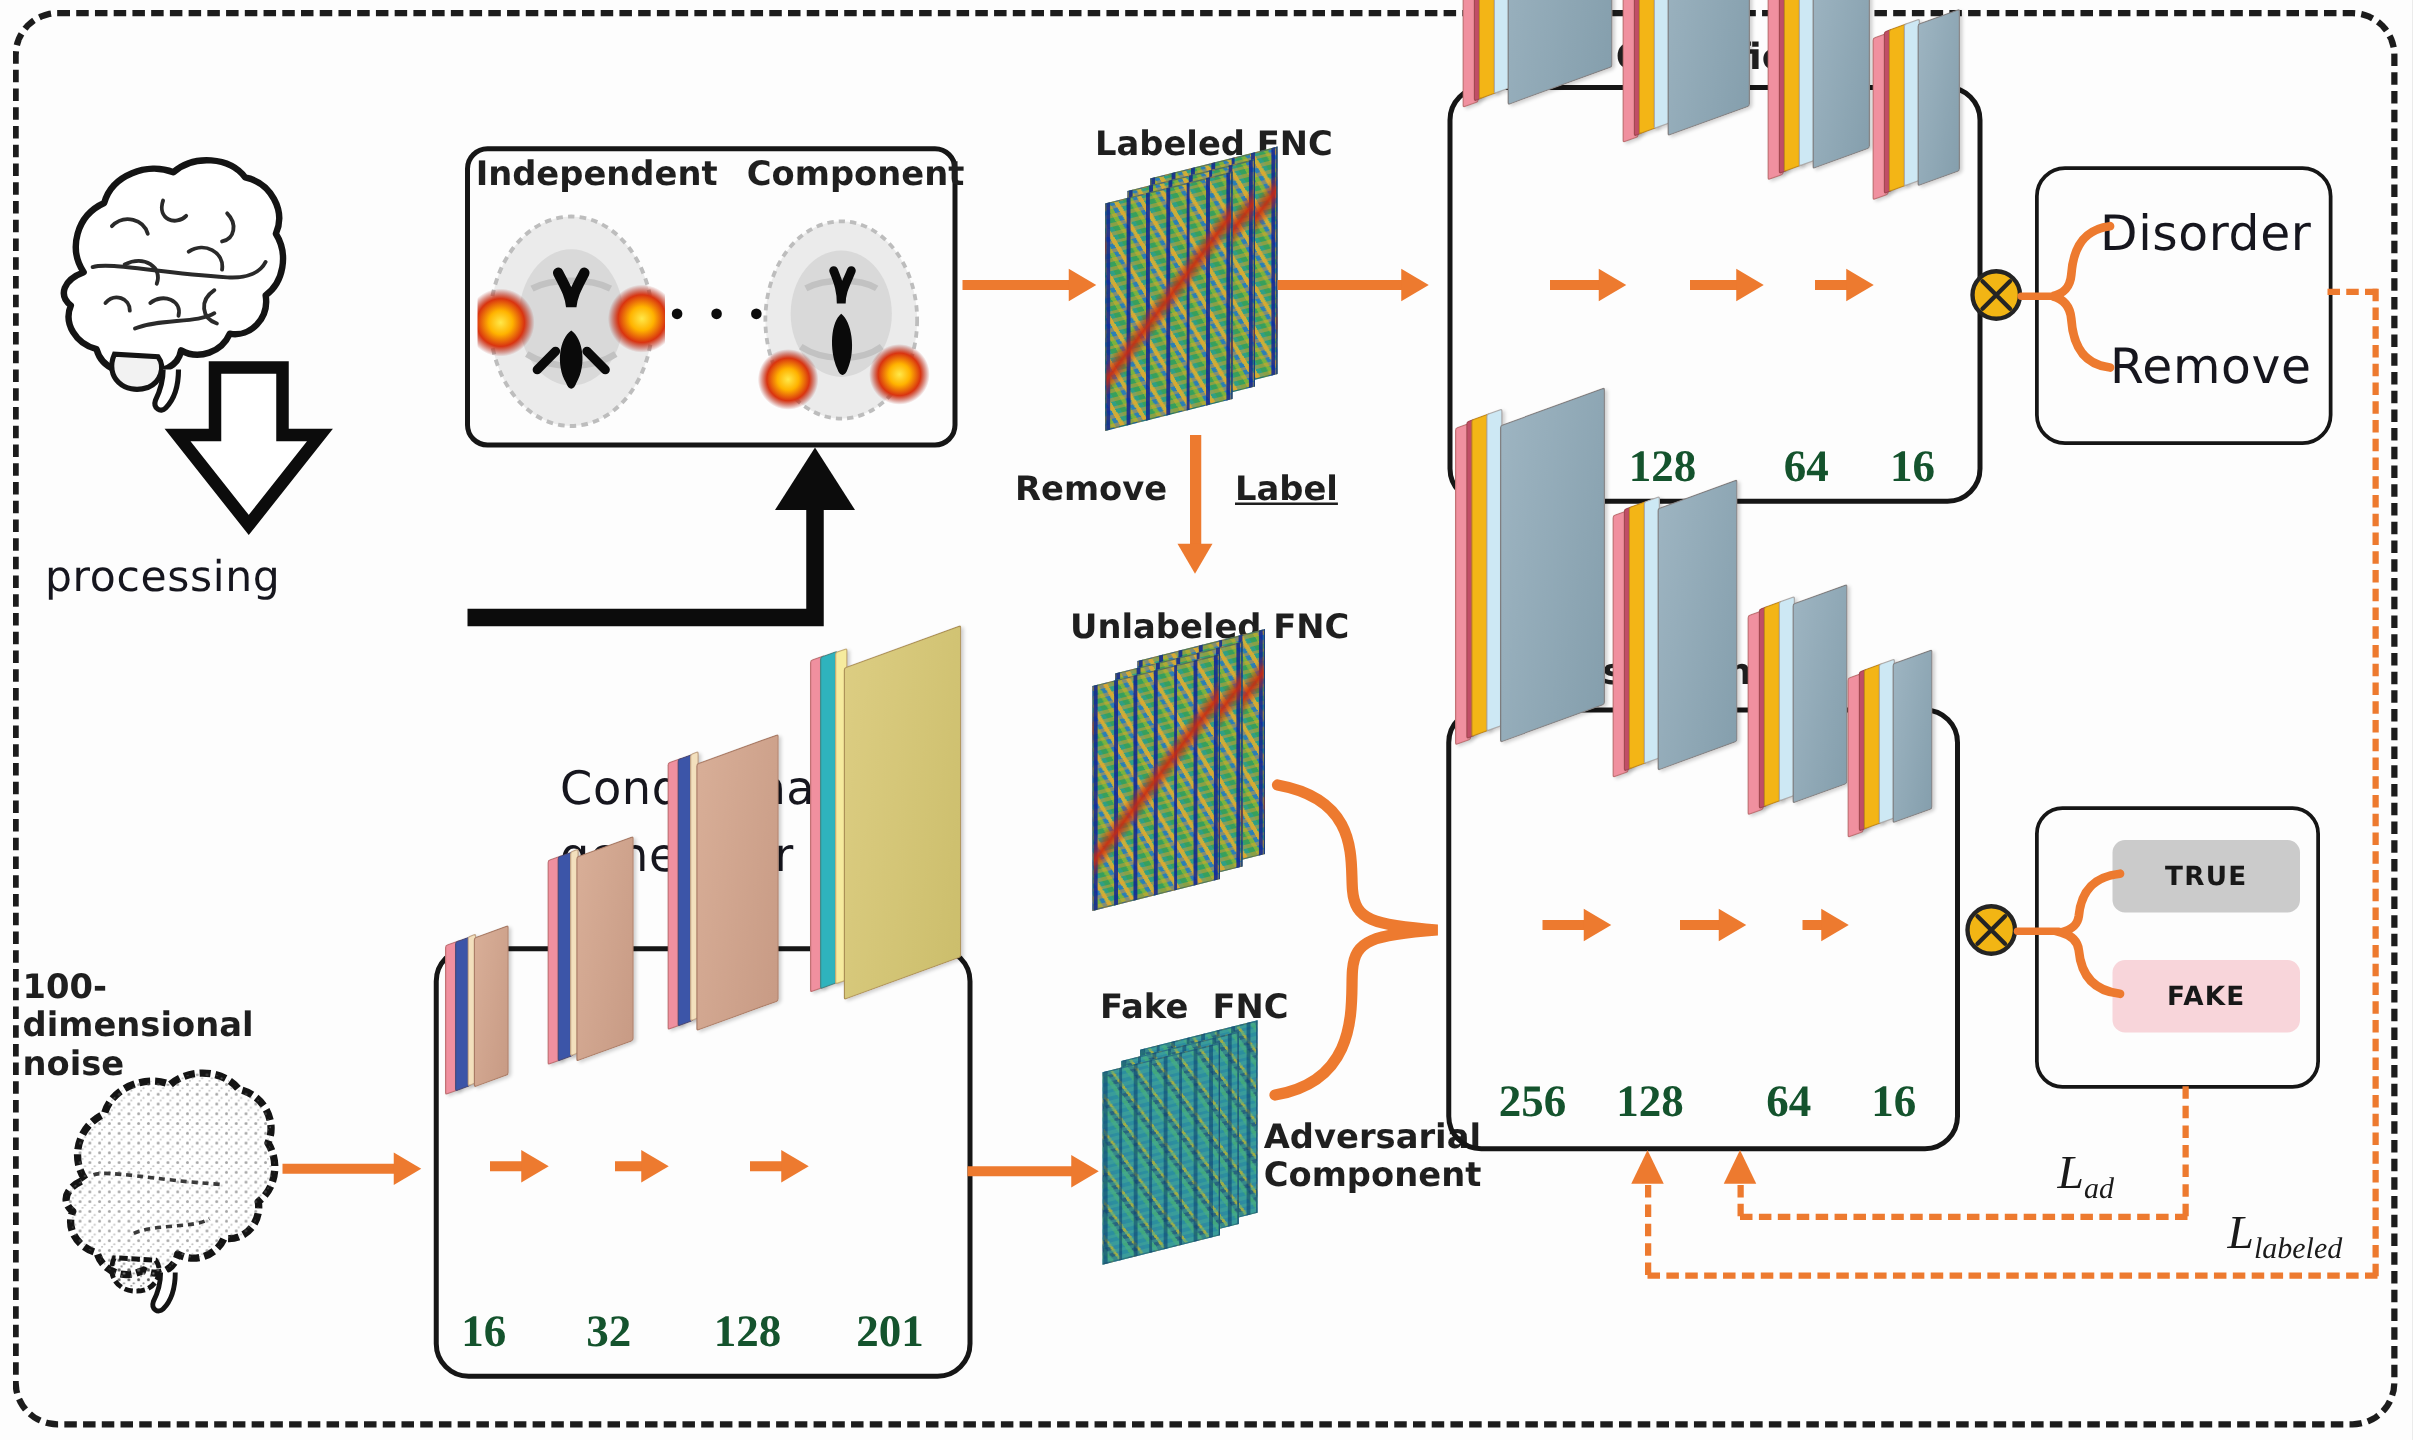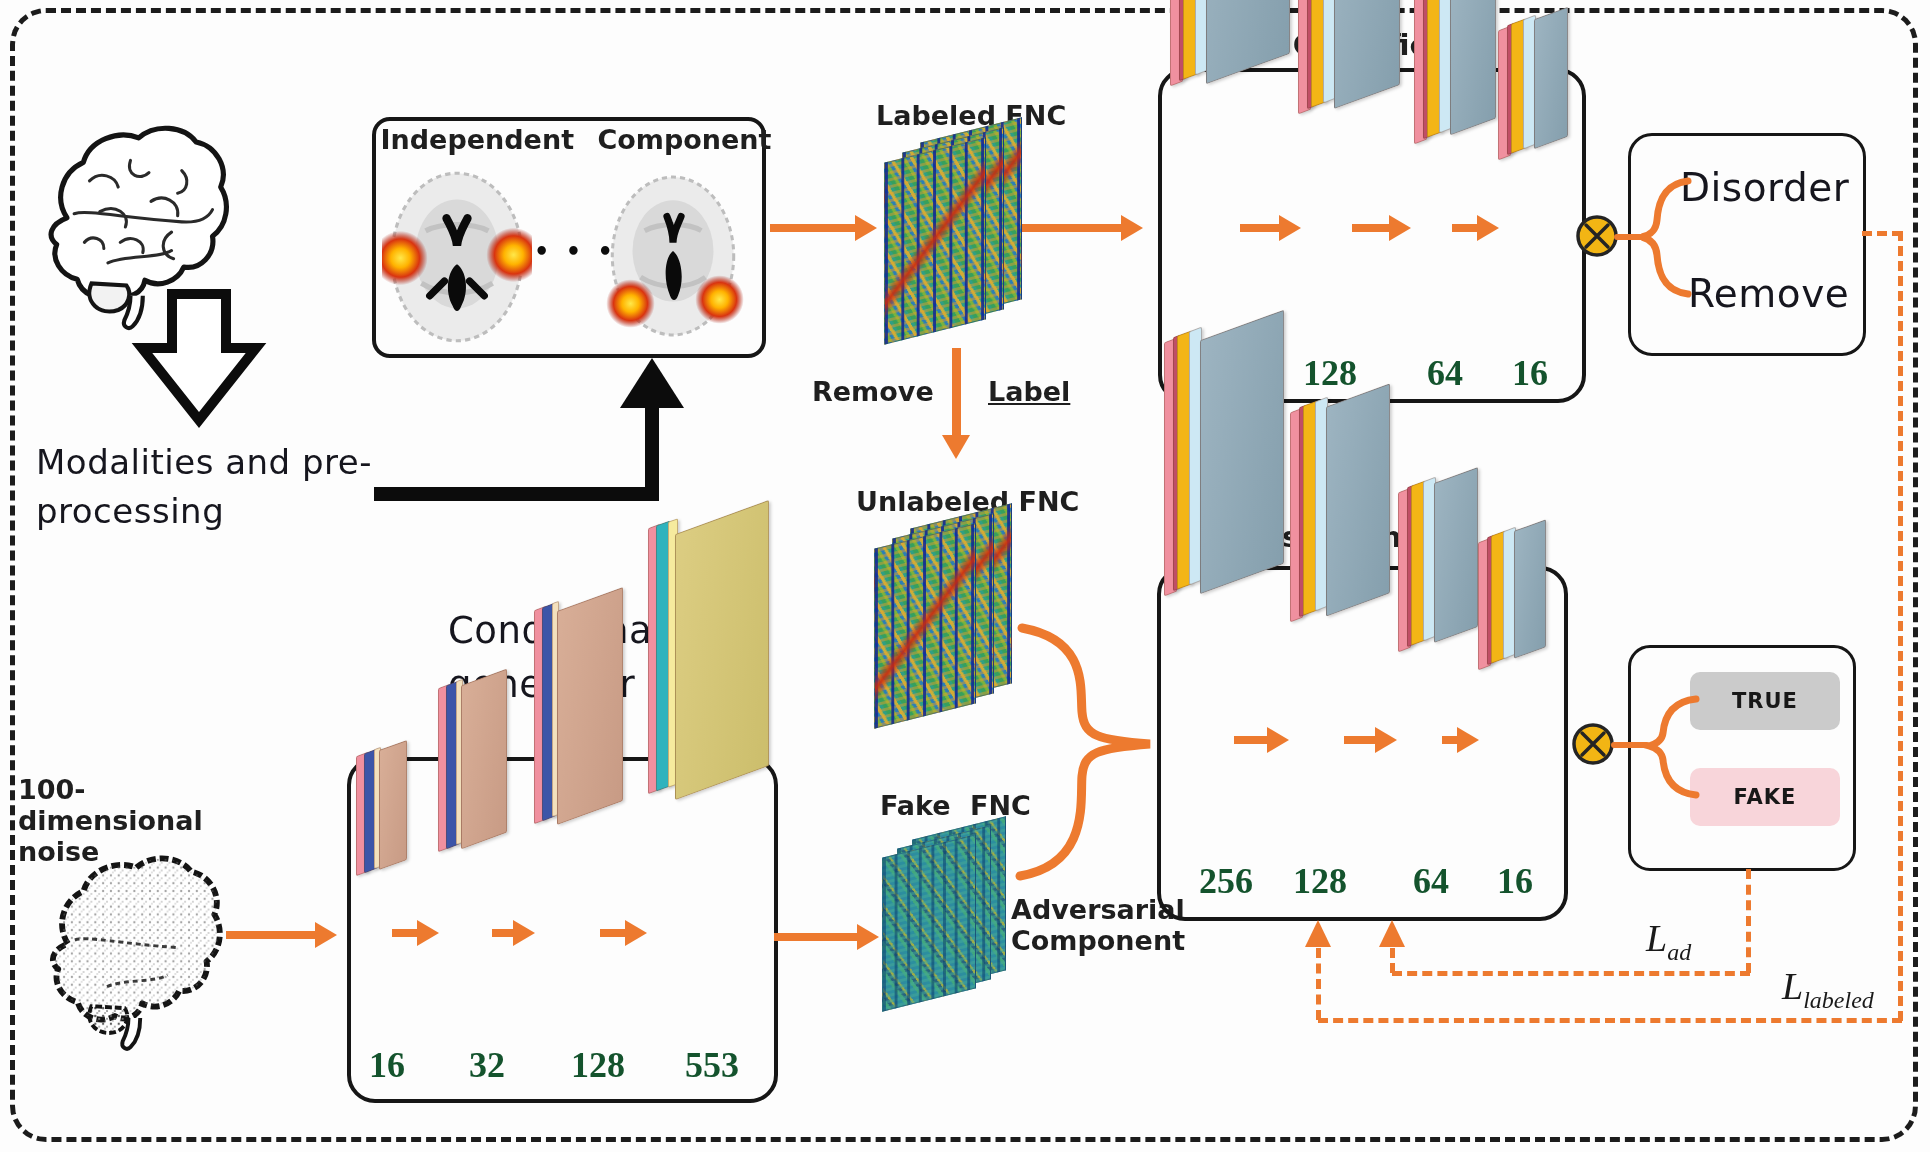--- a/index.html
+++ b/index.html
@@ -81,21 +81,20 @@
       <path d="M140,110 C128,118 130,132 142,136"></path>
       <path d="M90,120 C100,112 115,118 112,130"></path>
       <path d="M55,120 C62,112 74,116 74,126"></path>
       <path d="M150,50 C158,58 156,70 146,72"></path>
       <path d="M45,92 C58,88 92,96 150,100 C166,101 176,96 180,88"></path>
       <path d="M78,140 C96,132 128,136 140,128"></path>
     </g>
   </svg>
 
   <div class="t-big" style="left:36px;top:438px;">
-    <div>Modalities and pre-</div>
     <div>processing</div>
   </div>
 
   <div class="box" style="left:372px;top:117px;width:386px;height:233px;border-radius:18px;"></div>
   <div class="t-bold" style="left:372px;top:124px;width:408px;text-align:center;font-size:27px;word-spacing:14px;">Independent Component</div>
 
   <svg style="position:absolute;left:382px;top:168px;" width="150" height="178" viewBox="0 0 140 170">
     <defs>
       <radialGradient id="hot1" cx="50%" cy="50%" r="50%">
         <stop offset="0%" stop-color="#ffe84a"></stop>
@@ -257,21 +256,21 @@
       <i class="slab"></i>
     </div>
 
   <div class="arr" style="left:392px;top:929px;width:26px;"></div>
   <div class="arr" style="left:492px;top:929px;width:22px;"></div>
   <div class="arr" style="left:600px;top:929px;width:26px;"></div>
 
   <span class="num" style="left:362px;top:1044px;width:50px;">16</span>
   <span class="num" style="left:462px;top:1044px;width:50px;">32</span>
   <span class="num" style="left:568px;top:1044px;width:60px;">128</span>
-  <span class="num" style="left:682px;top:1044px;width:60px;">553</span>
+  <span class="num" style="left:682px;top:1044px;width:60px;">201</span>
 
   <div class="arr" style="left:774px;top:933px;width:84px;"></div>
 
   <div class="t-bold" style="left:1157px;top:520px;width:403px;text-align:center;font-size:29px;">Discriminator</div>
   <div class="box" style="left:1157px;top:566px;width:403px;height:347px;"></div>
 
   <div class="conv" style="left:1164px;top:594px;--h:252px;--w:82px;">
       <i class="p"></i>
       <i class="c"></i>
       <i class="g"></i>

